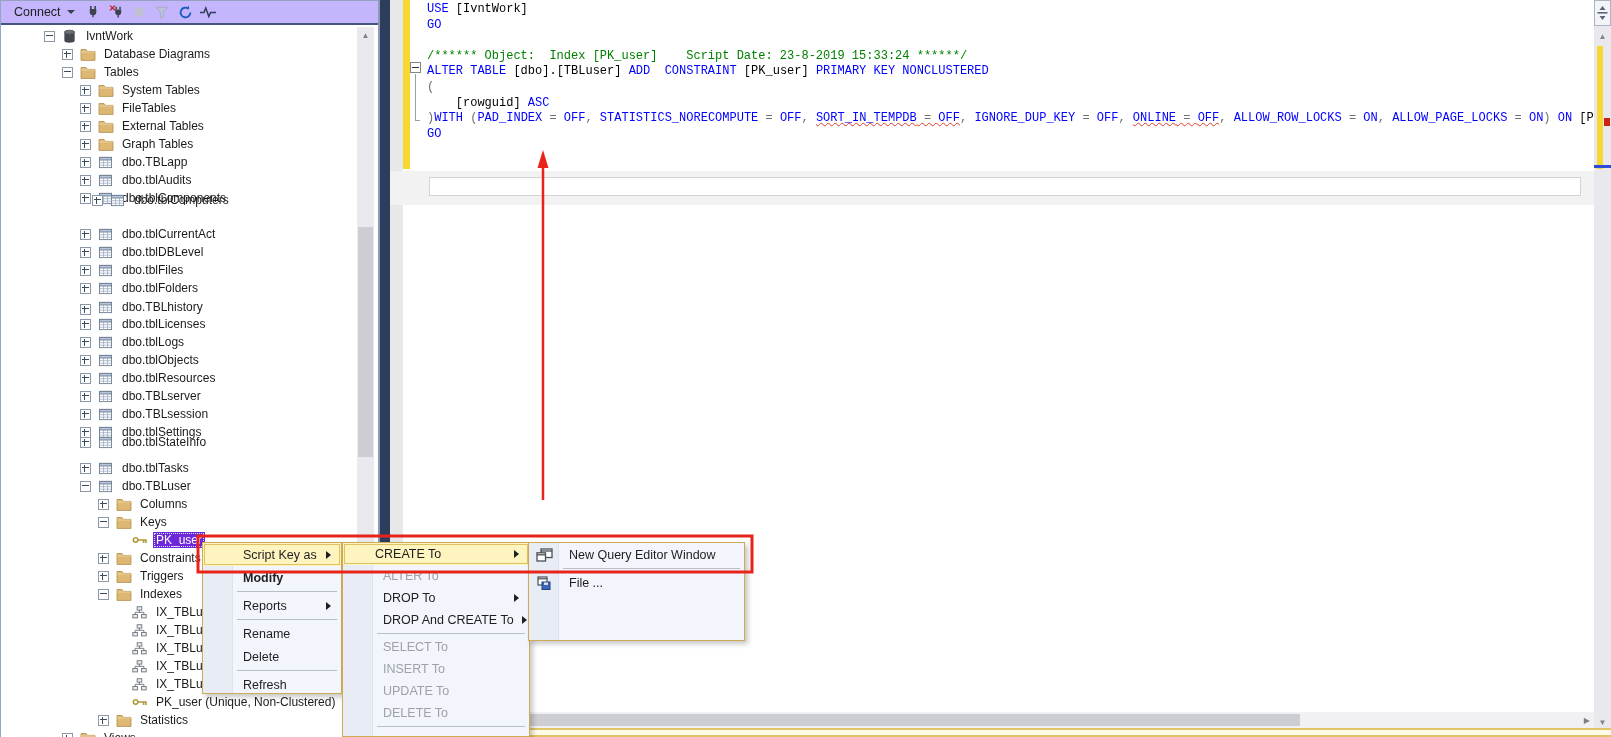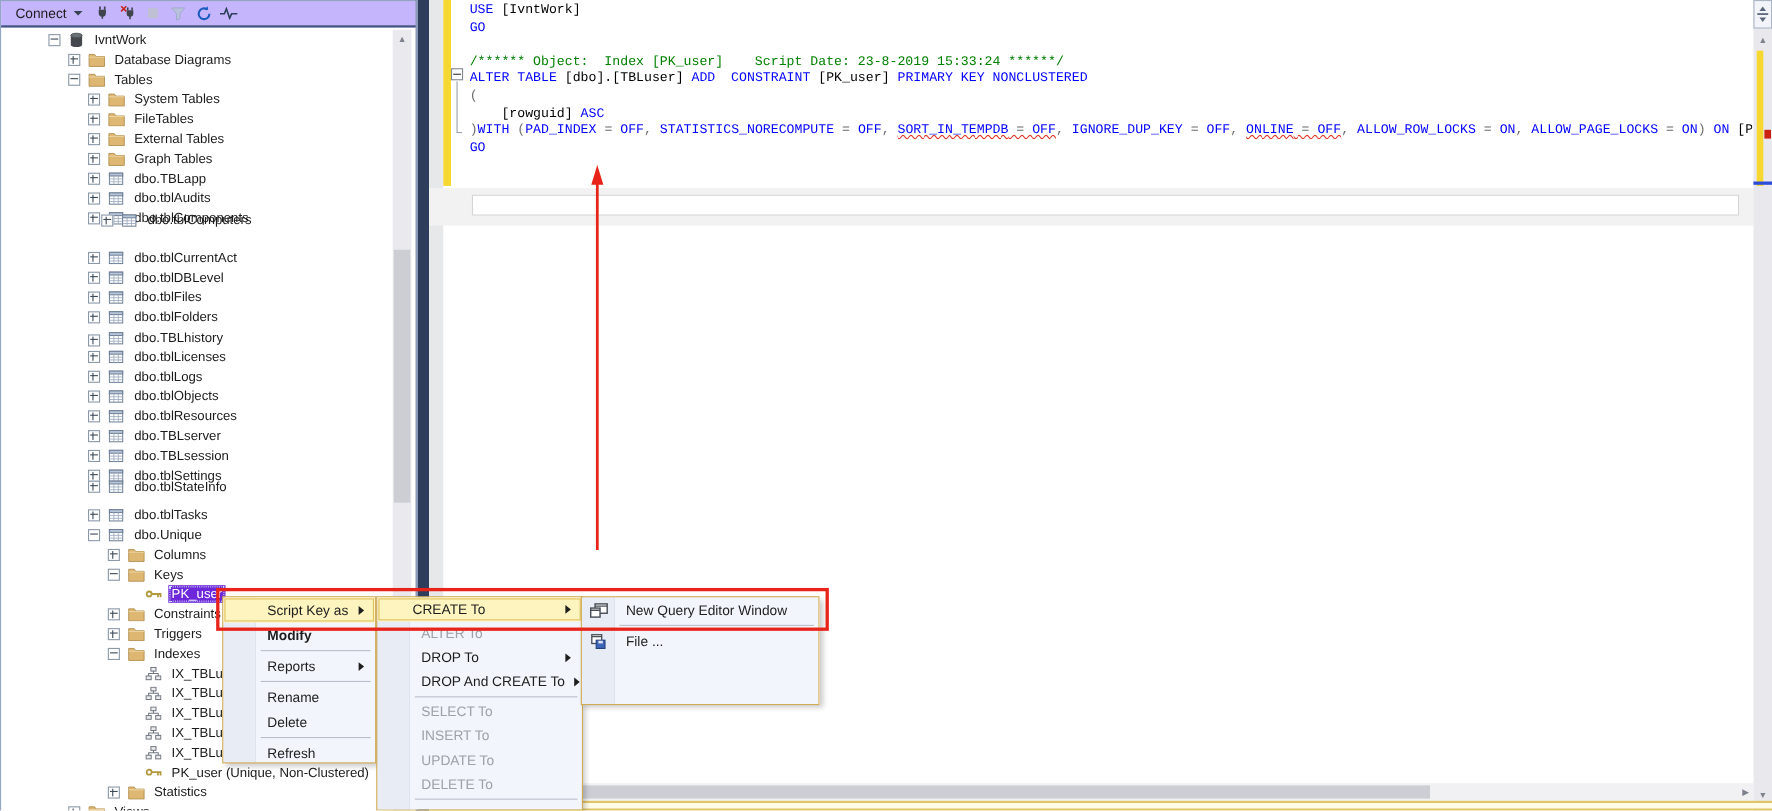--- a/index.html
+++ b/index.html
@@ -412,21 +412,21 @@
         </div>
         <div class="trow" style="top: 450px; left: 79px;">
           <span class="exp"></span>
           <span class="ticon">
             <svg width="15" height="13" viewBox="0 0 16 14">
               <rect x="1.5" y="1.5" width="13" height="11" fill="#fff" stroke="#6e7f96" stroke-width="1"></rect>
               <rect x="1.5" y="1.5" width="13" height="2.8" fill="#b9c6d9" stroke="#6e7f96" stroke-width="1"></rect>
               <path d="M1.5 7.2h13M1.5 9.9h13M5.9 4.3v8.2M10.2 4.3v8.2" stroke="#9aa9bd" stroke-width="0.8"></path>
             </svg>
           </span>
-          <span class="tlabel">dbo.Unique</span>
+          <span class="tlabel">dbo.TBLuser</span>
         </div>
         <div class="trow" style="top: 468px; left: 97px;">
           <span class="exp plus"></span>
           <span class="ticon">
             <svg width="16" height="13" viewBox="0 0 16 13">
               <path d="M1 1.5h5l1.4 1.9H15v9H1z" fill="#deb873" stroke="#b18d4c" stroke-width="0.8"></path>
               <path d="M1 4h14" stroke="#ecd6a4" stroke-width="0.9"></path>
             </svg>
           </span>
           <span class="tlabel">Columns</span>

